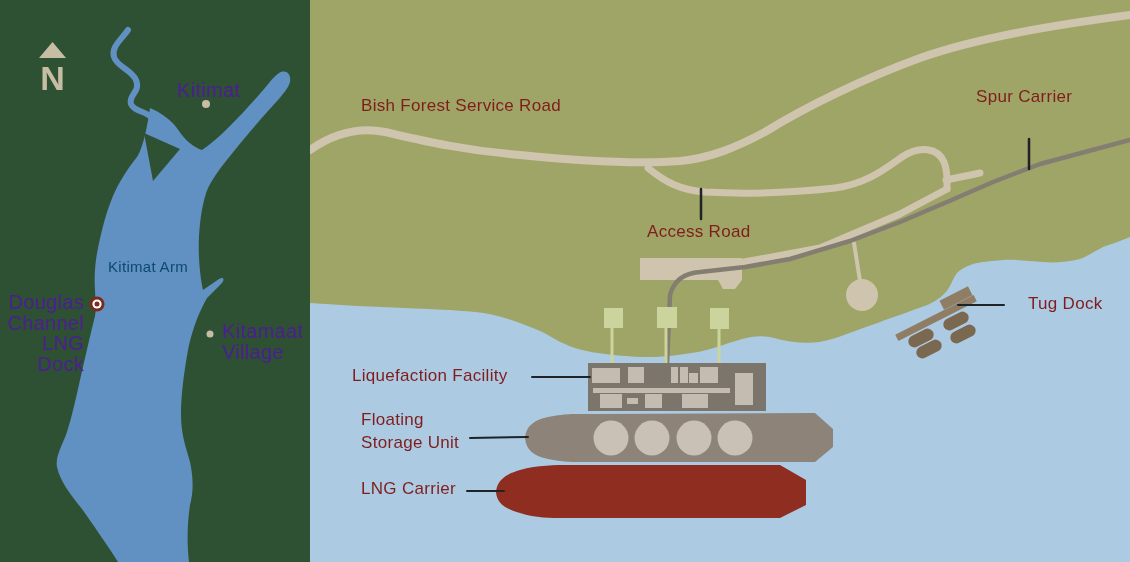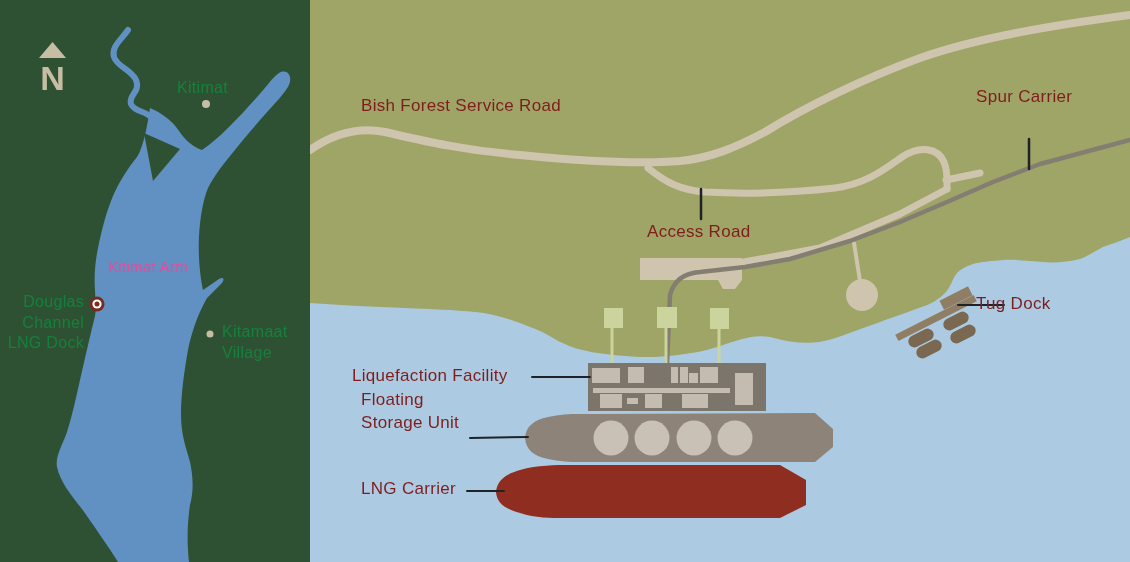--- a/index.html
+++ b/index.html
@@ -4,22 +4,22 @@
 <style>
   html,body{margin:0;padding:0;background:#ffffff;}
   #stage{
     position:relative;width:1130px;height:562px;overflow:hidden;
     font-family:"Liberation Sans",sans-serif;
   }
   #inset-panel{position:absolute;left:0;top:0;width:310px;height:562px;}
   #site-panel{position:absolute;left:310px;top:0;width:820px;height:562px;}
   svg{display:block;}
   .lbl{position:absolute;white-space:nowrap;letter-spacing:.3px;}
-  .lbl-inset{color:#15803d;font-size:16px;}
-  .lbl-arm{color:#ec4899;font-size:15px;}
+  .lbl-inset{color:#4c1d95;font-size:20px;}
+  .lbl-arm{color:#0c4a6e;font-size:15px;}
   .lbl-site{color:#7f1d1d;font-size:17px;}
   .two-line{line-height:23px;}
   .three-line{line-height:20.5px;white-space:normal;}
 </style>
 </head>
 <body>
 
 <div id="stage">
 
   <div id="inset-panel">
@@ -165,20 +165,20 @@
       </g>
     </svg>
   </div>
 
   <div class="lbl lbl-site" style="left:361px;top:96px;">Bish Forest Service Road</div>
   <div class="lbl lbl-site two-line" style="left:976px;top:85px;">
     <div>Spur Carrier</div>
   </div>
   <div class="lbl lbl-site" style="left:647px;top:222px;text-align:right;">Access Road</div>
   <div class="lbl lbl-site" style="left:352px;top:366px;">Liquefaction Facility</div>
-  <div class="lbl lbl-site two-line" style="left:361px;top:388px;">
+  <div class="lbl lbl-site two-line" style="left:361px;top:408px;">
     <div>Floating</div>
     <div>Storage Unit</div>
   </div>
   <div class="lbl lbl-site" style="left:361px;top:479px;">LNG Carrier</div>
-  <div class="lbl lbl-site" style="left:976px;top:294px;">Tug Dock</div>
+  <div class="lbl lbl-site" style="left:1028px;top:294px;">Tug Dock</div>
 
 </div>
 
 </body></html>

